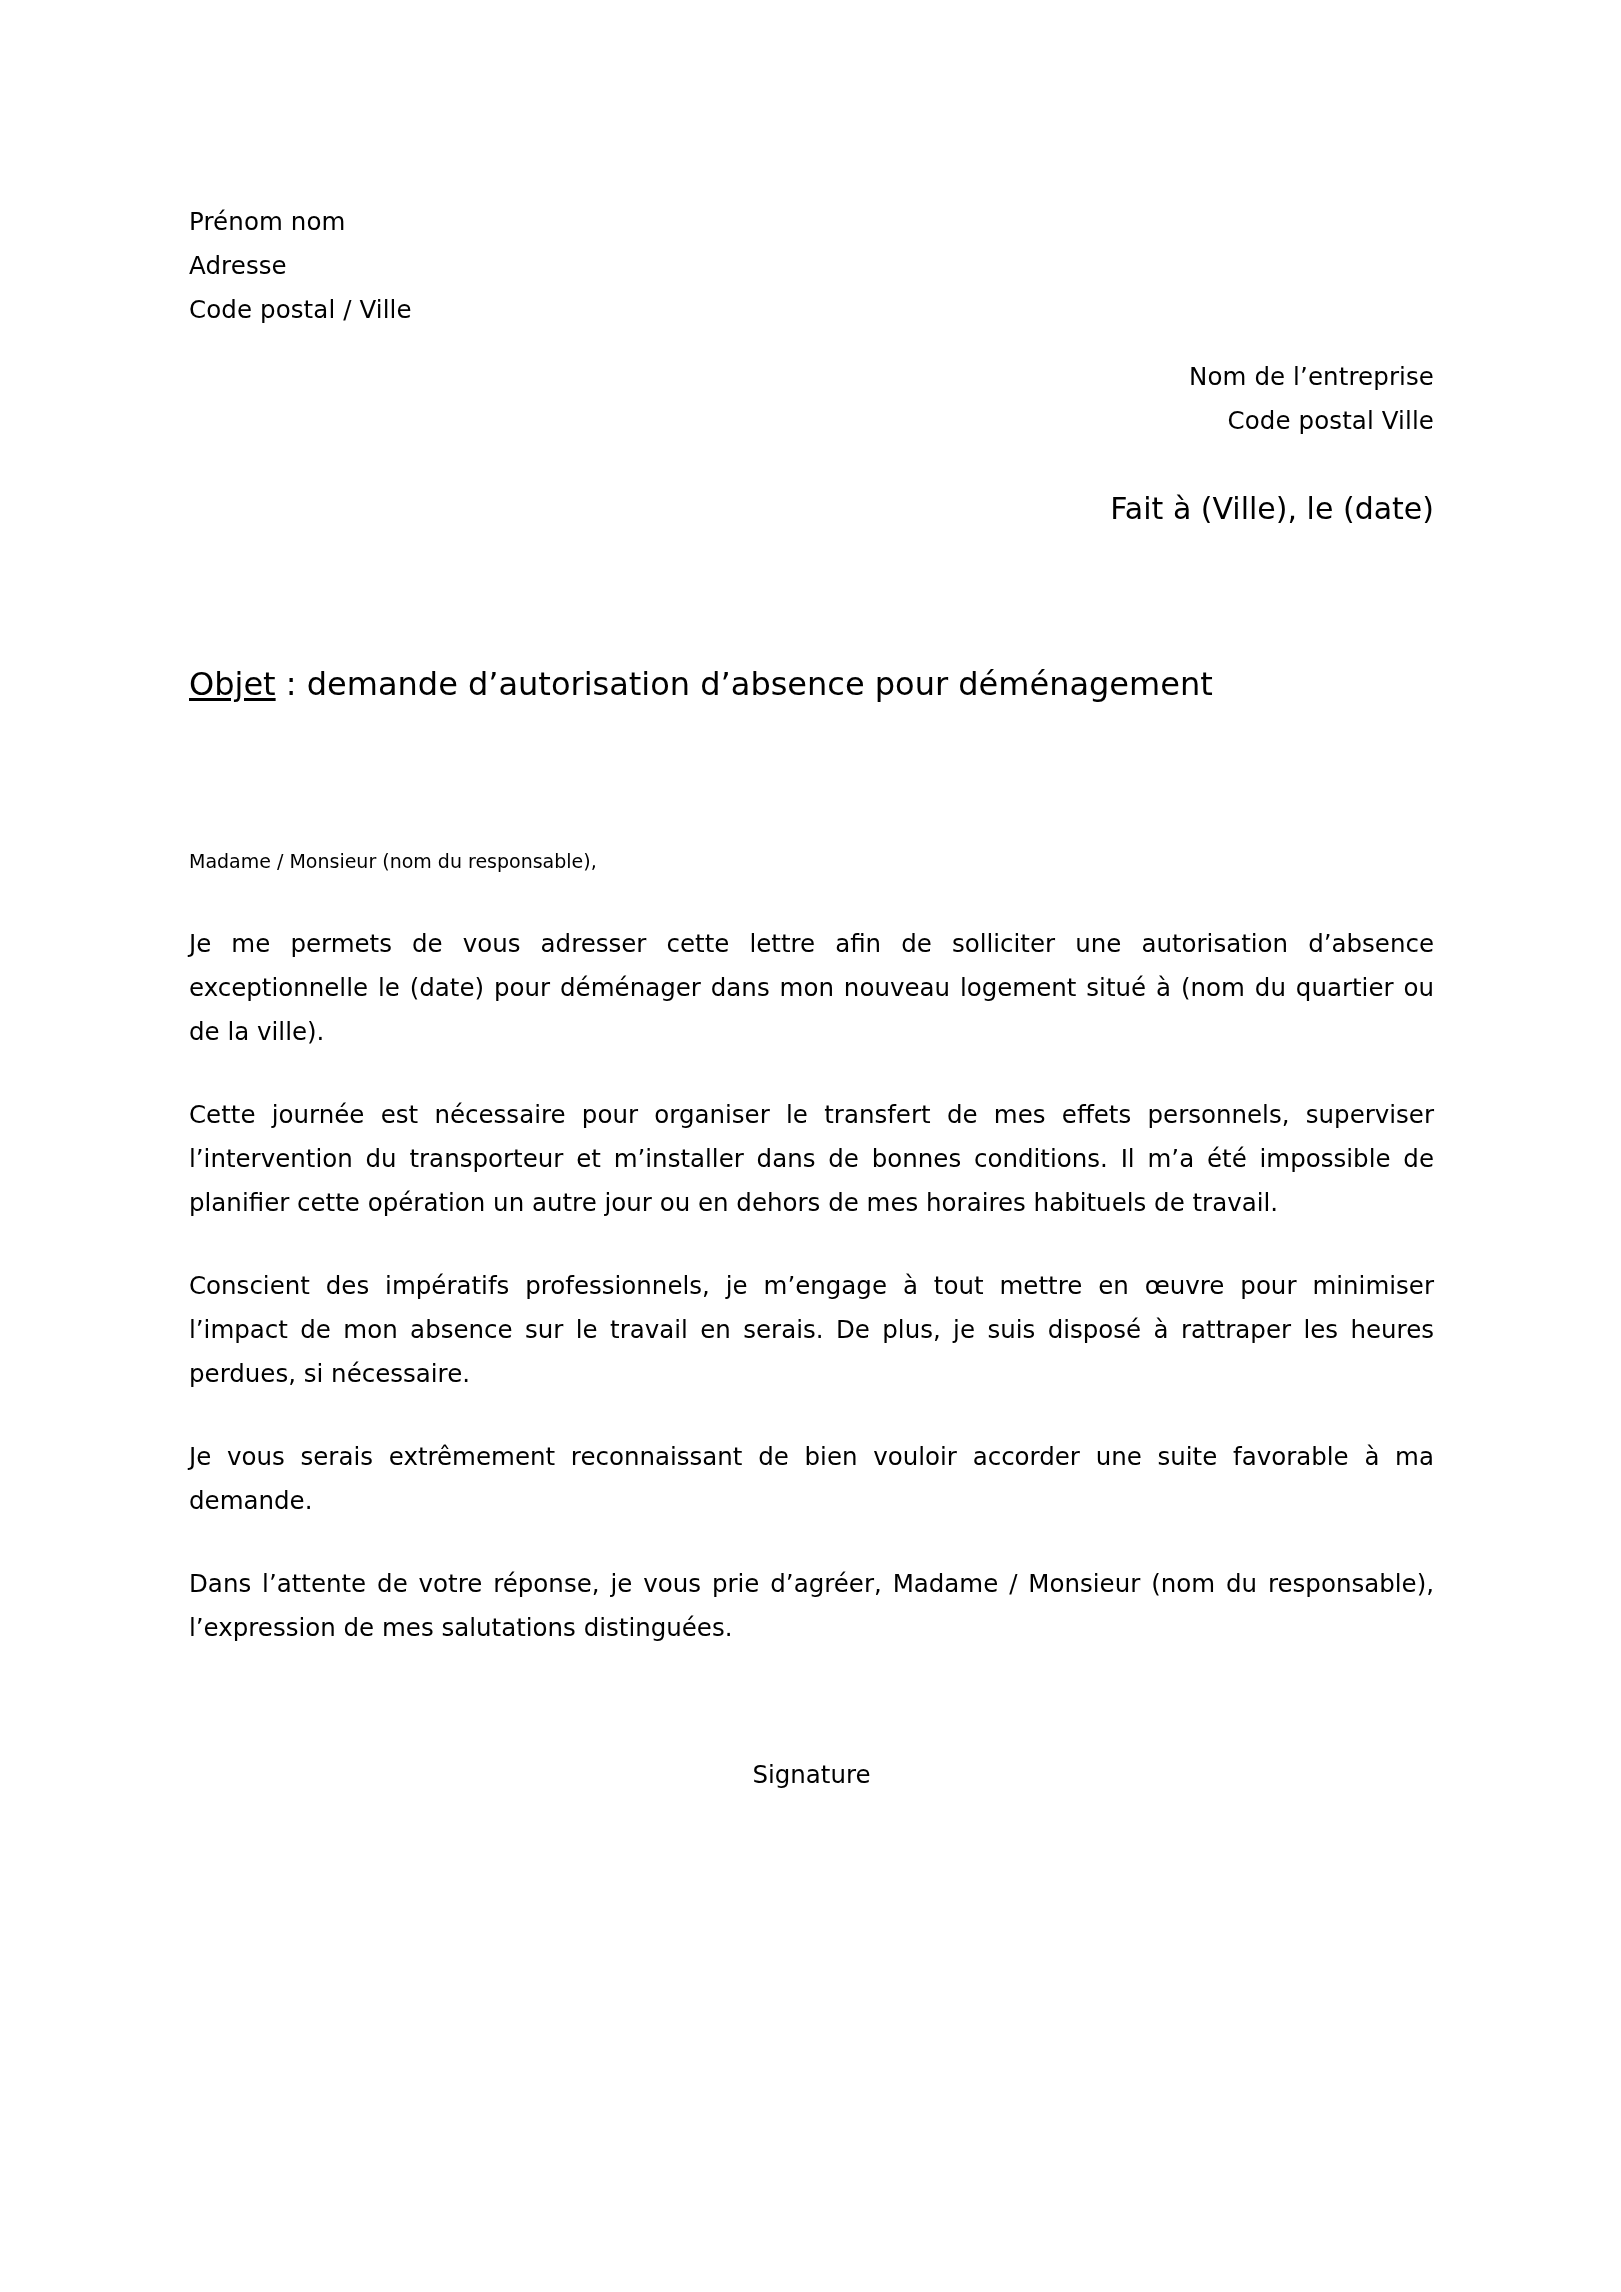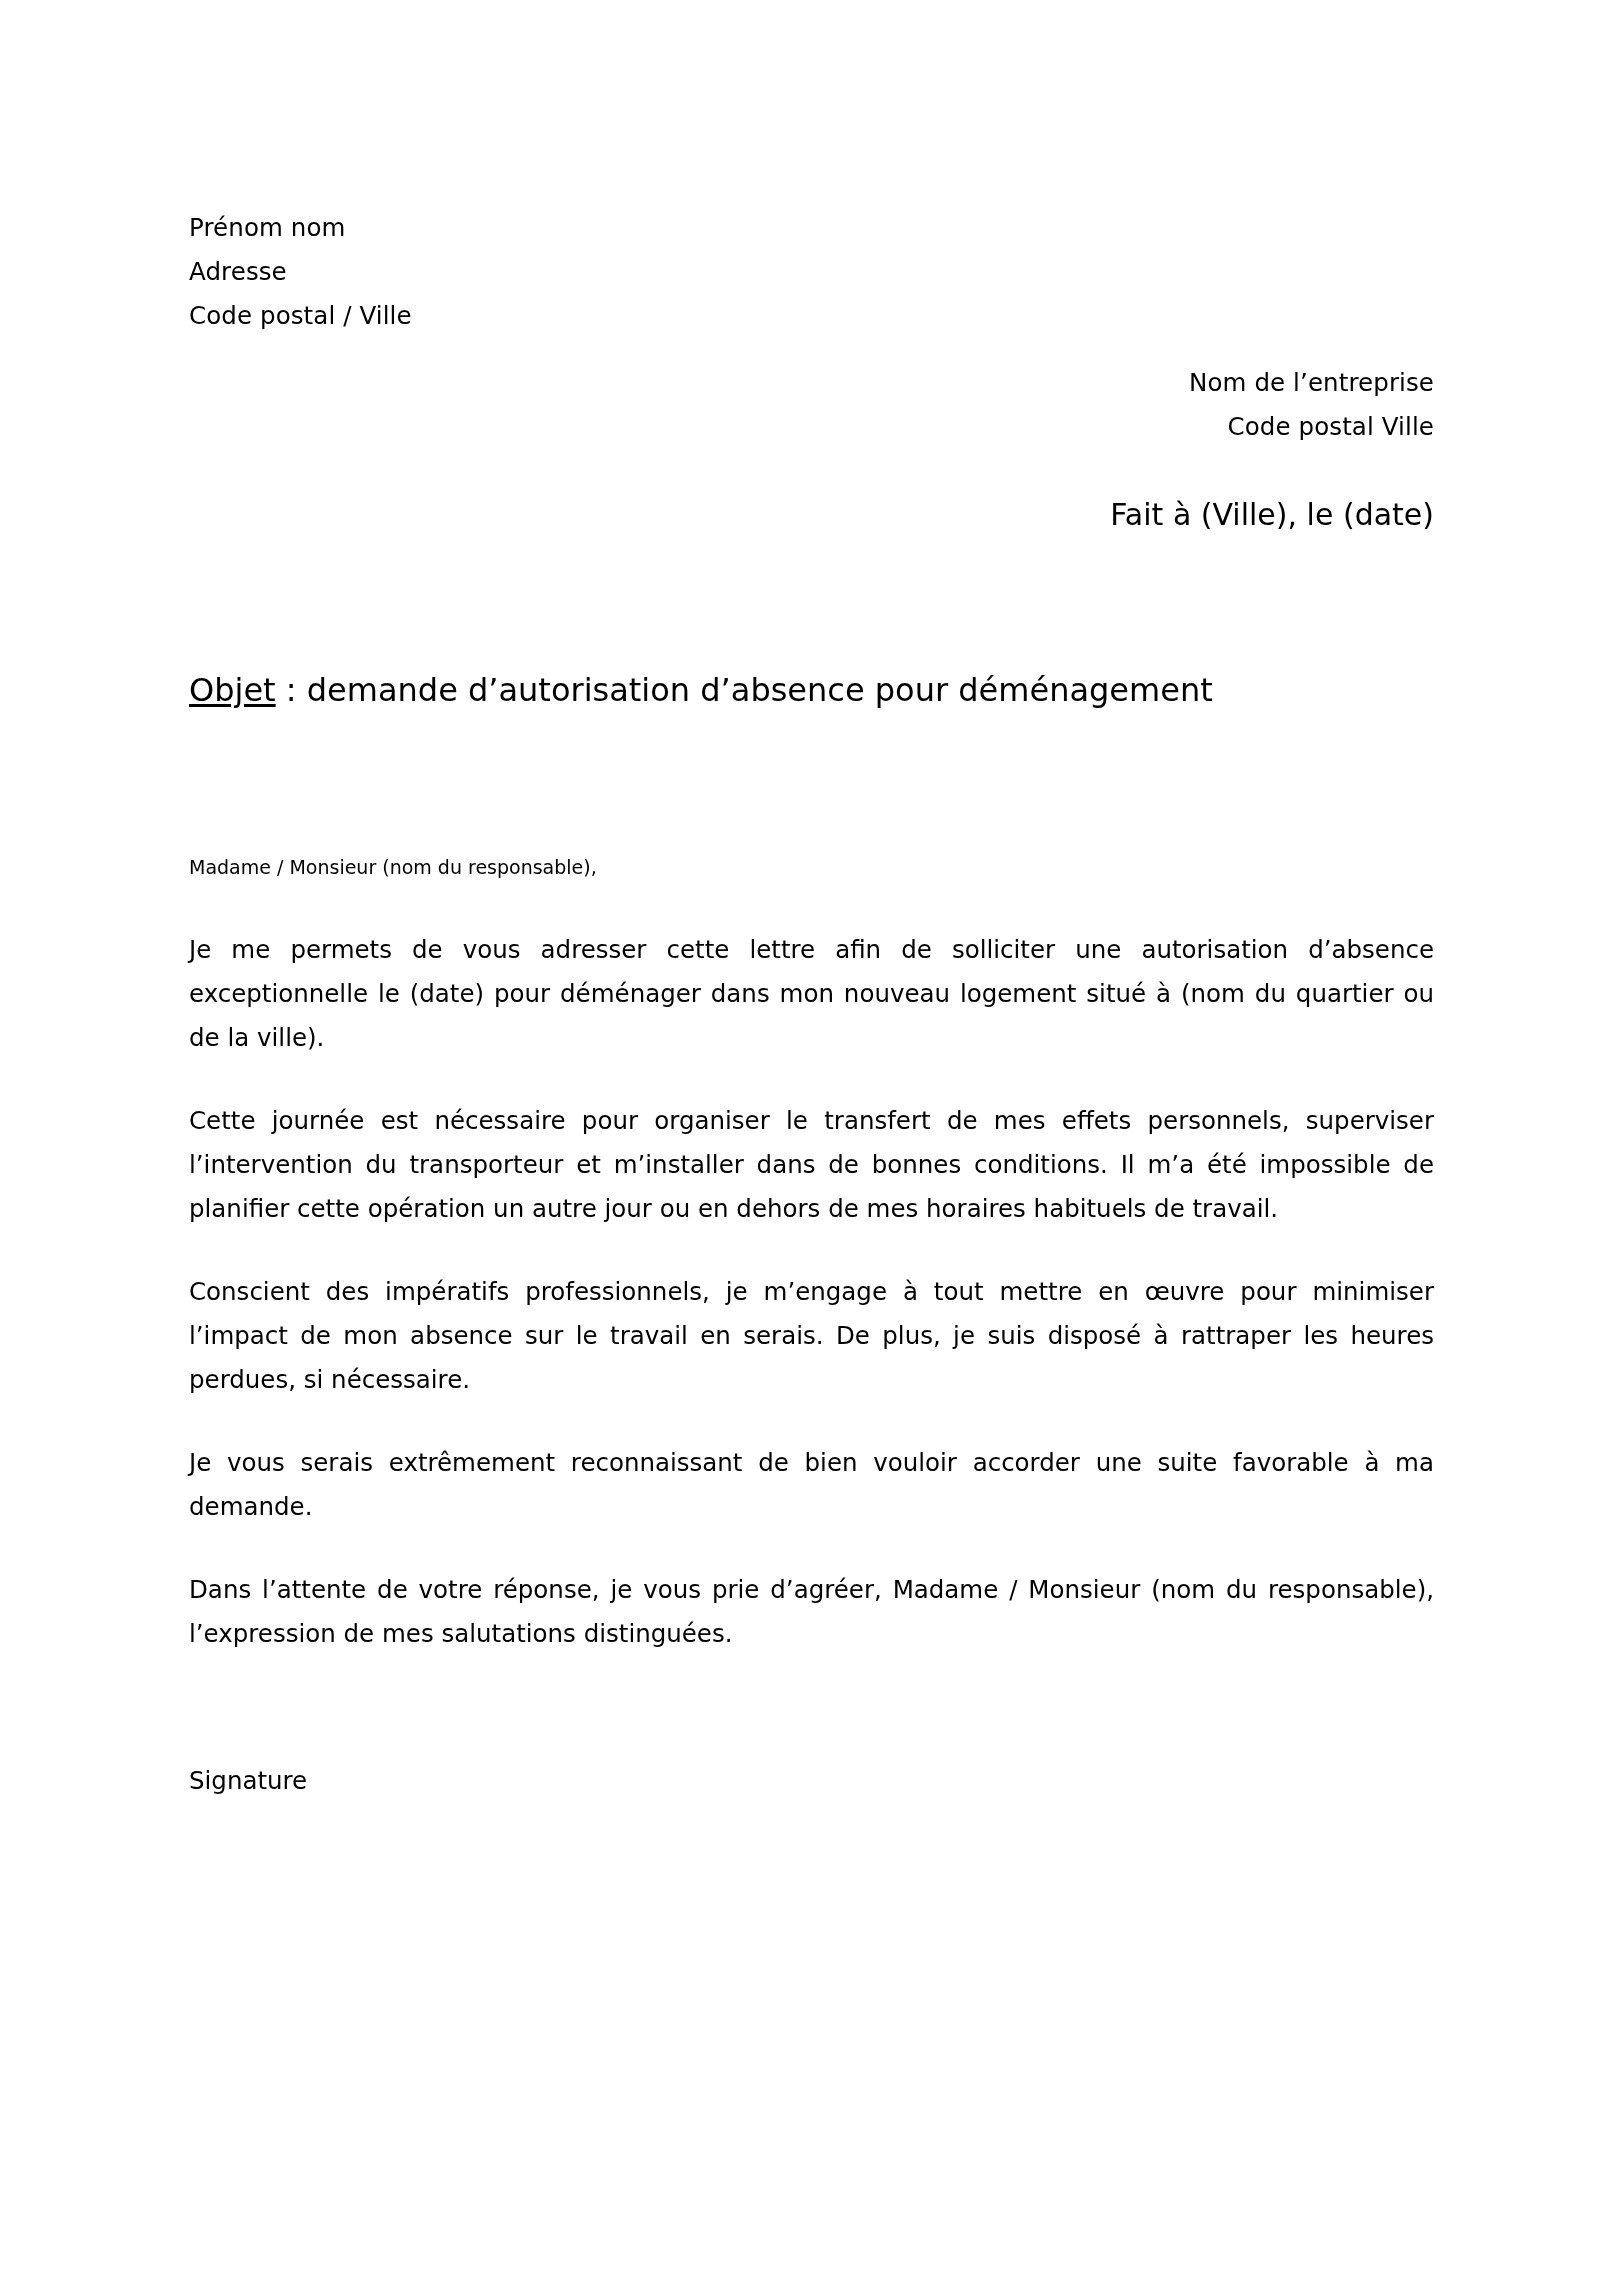--- a/index.html
+++ b/index.html
@@ -15,21 +15,21 @@
     position: relative;
     width: 1621px;
     height: 2293px;
     background: #ffffff;
     overflow: hidden;
     box-sizing: border-box;
   }
   .content {
     position: absolute;
     left: 189px;
-    top: 14px;
+    top: 8px;
     width: 1245px;
   }
   .sender-block {
     margin-top: 192px;
     text-align: left;
   }
   .line {
     font-size: 24.5px;
     line-height: 44px;
     letter-spacing: 0.1px;
@@ -61,21 +61,21 @@
   }
   .para {
     margin-top: 39px;
     font-size: 24.5px;
     line-height: 44px;
     text-align: justify;
     text-justify: inter-word;
   }
   .signature-line {
     margin-top: 103px;
-    text-align: left;
+    text-align: center;
     font-size: 24.5px;
     line-height: 44px;
   }
 </style>
 </head>
 <body>
 
 <div class="page">
   <div class="content">
 

